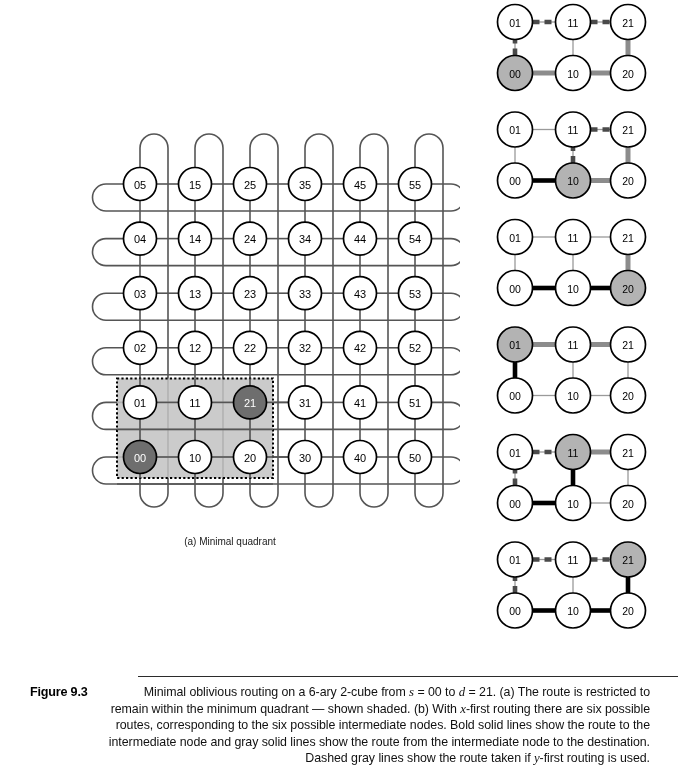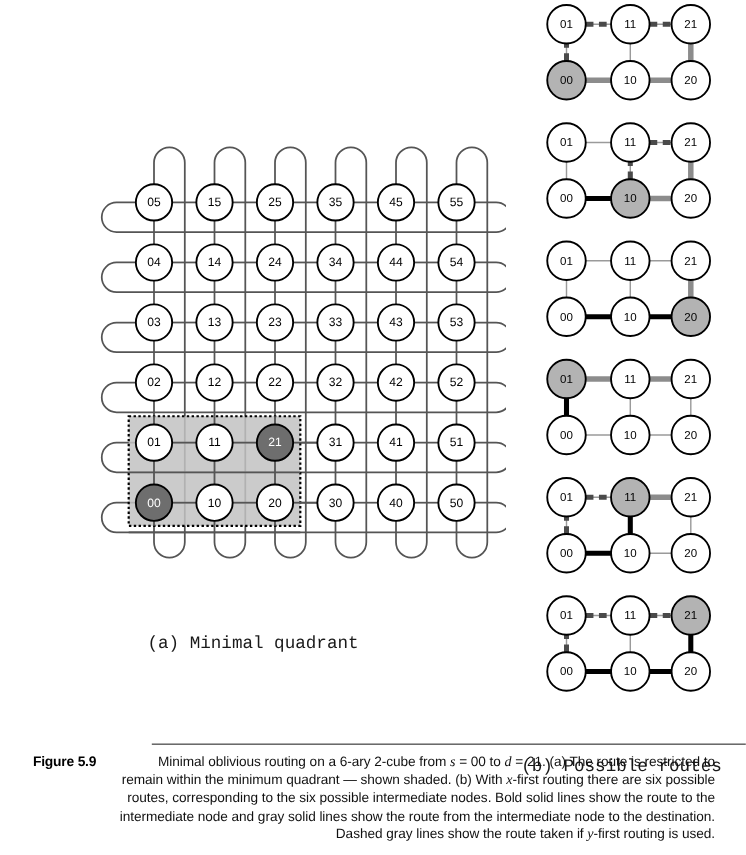--- a/index.html
+++ b/index.html
@@ -28,25 +28,24 @@
     font-family: "Liberation Sans", sans-serif;
     font-size: 11px;
     text-anchor: middle;
     dominant-baseline: central;
   }
   .node-text.small {
     font-size: 10.5px;
   }
   .subcaption {
     position: absolute;
-    font-family: Liberation Mono, monospace;
-    font-size: 16px;
+    font-family: Liberation Sans, sans-serif;
+    font-size: 10px;
     color: #1a1a1a;
     white-space: nowrap;
-    margin-top: 40px;
   }
   #sub-a { left: 0; top: 536px; width: 460px; text-align: center; }
   #sub-b { left: 452px; top: 648px; width: 226px; text-align: center; }
 
   #caption-block {
     position: absolute;
     left: 30px;
     top: 676px;
     width: 620px;
   }
@@ -620,25 +619,24 @@
             <text x="121" y="611" class="node-text small">10</text>
           </g>
           <g>
             <circle cx="176" cy="610.5" r="17.5" fill="#ffffff" stroke="#000000" stroke-width="1.7"></circle>
             <text x="176" y="611" class="node-text small">20</text>
           </g>
         </g>
       </g>
     </svg>
 
-  <div class="subcaption" id="sub-b">(b) Possible routes</div>
 
   <div id="caption-block">
     <div id="caption-rule"></div>
     <div id="caption-flex">
-      <div id="caption-label">Figure 5.9</div>
+      <div id="caption-label">Figure 9.3</div>
       <div id="caption-body">
         <span>Minimal oblivious routing on a 6-ary 2-cube from </span><i>s</i><span> = 00 to </span><i>d</i><span> = 21. (a) The route is restricted to remain within the minimum quadrant — shown shaded. (b) With </span><i>x</i><span>-first routing there are six possible routes, corresponding to the six possible intermediate nodes. Bold solid lines show the route to the intermediate node and gray solid lines show the route from the intermediate node to the destination. Dashed gray lines show the route taken if </span><i>y</i><span>-first routing is used.</span>
       </div>
     </div>
   </div>
 
 </div>
 
 </body></html>

